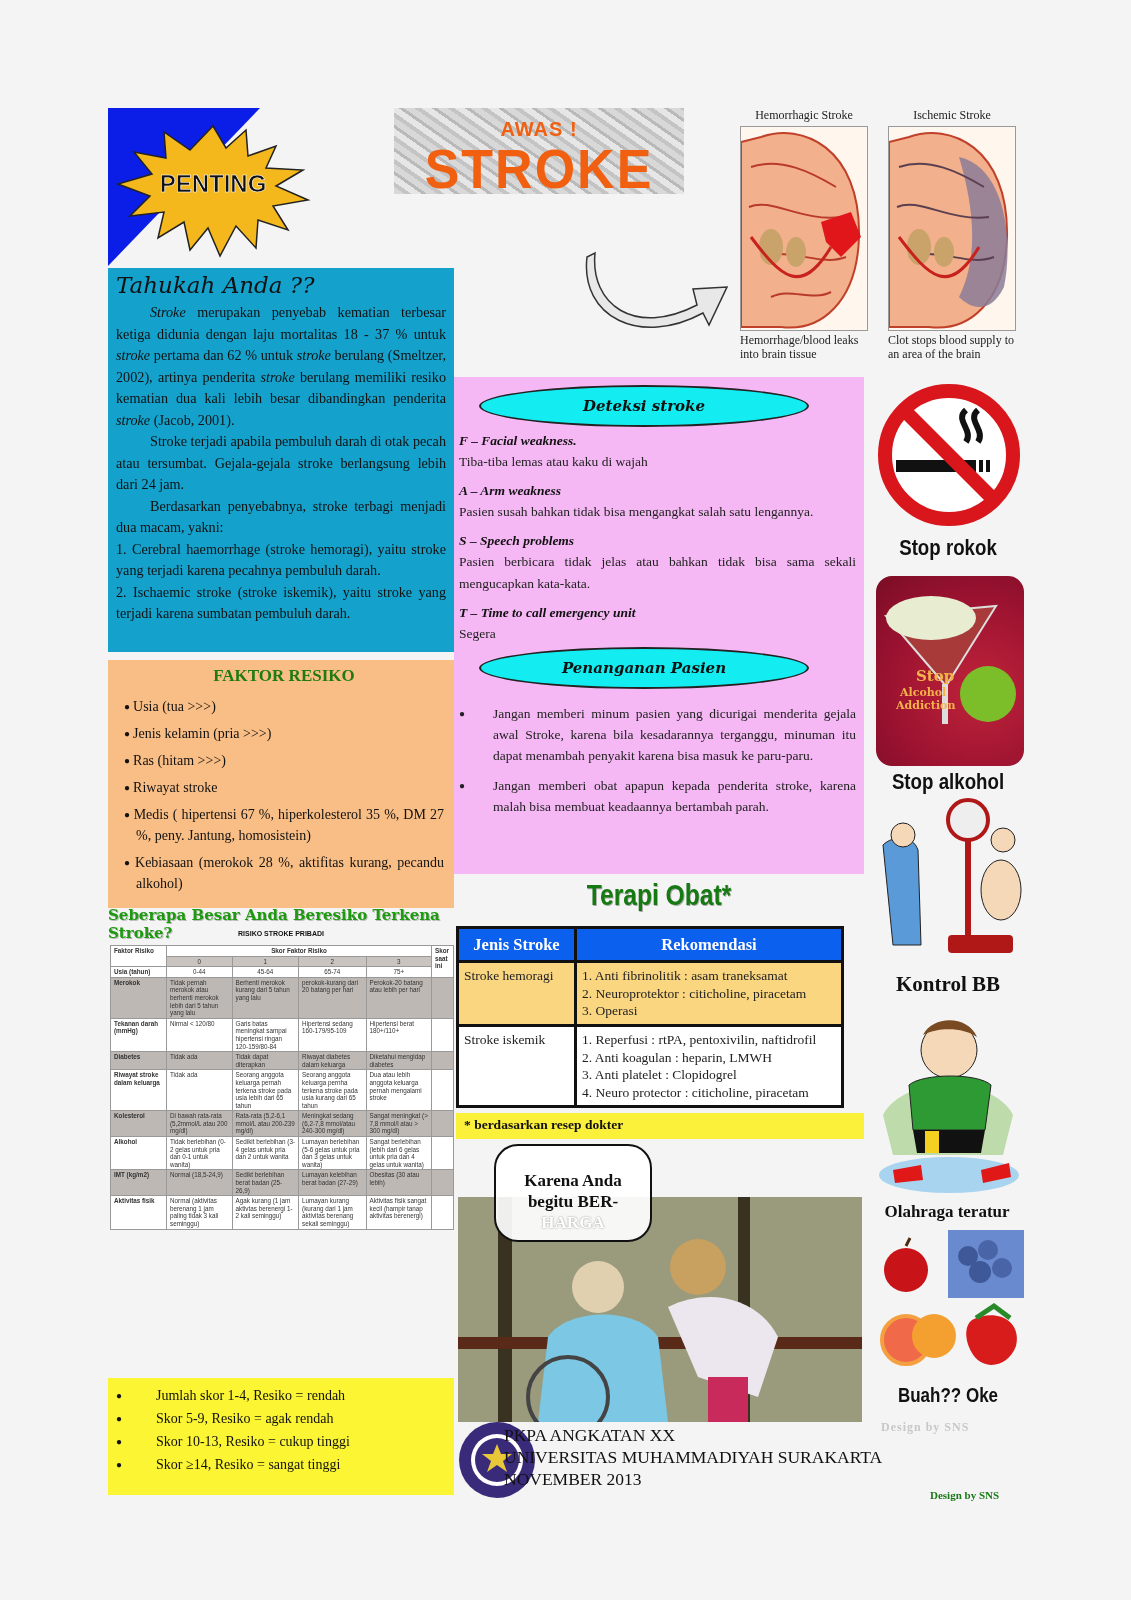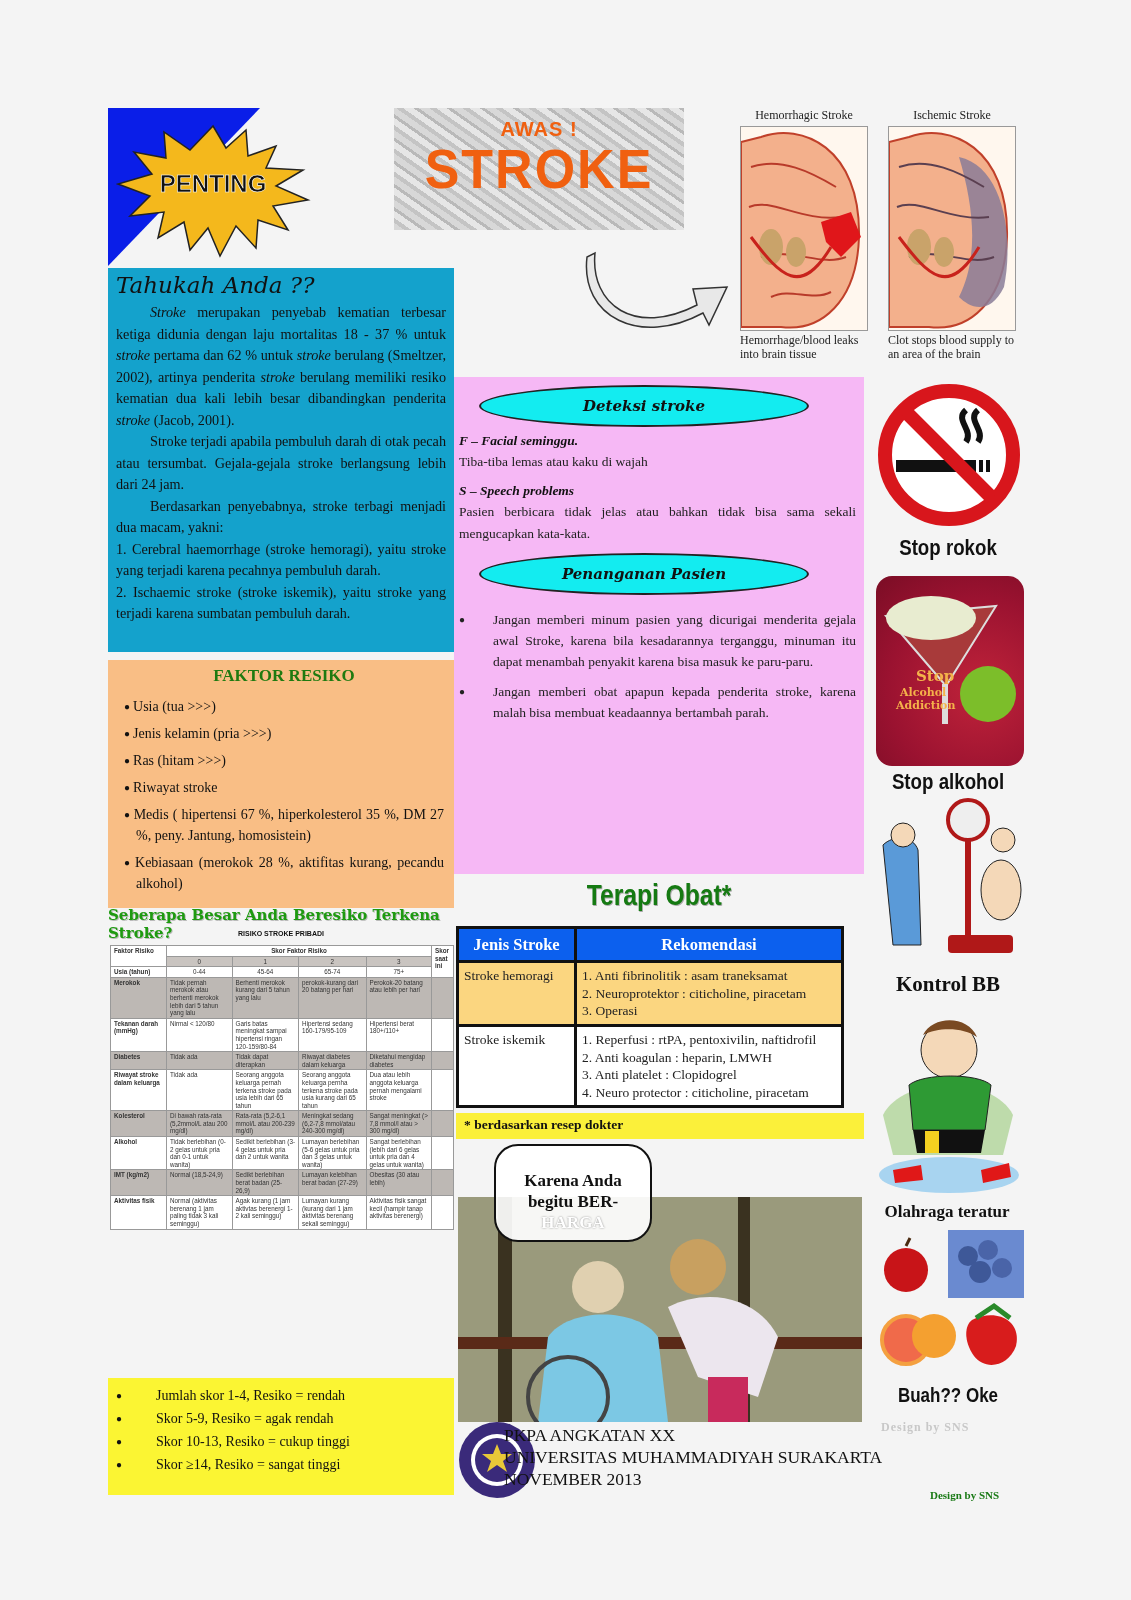--- a/index.html
+++ b/index.html
@@ -2,21 +2,21 @@
 <html><head>
 <meta charset="utf-8">
 <style>
   * { box-sizing: border-box; margin: 0; padding: 0; }
   html, body { width: 1131px; height: 1600px; background: #f4f4f4; overflow: hidden; }
   body { position: relative; font-family: "Liberation Serif", serif; color: #111; }
   .abs { position: absolute; }
 
   
   #penting { left: 108px; top: 108px; width: 210px; height: 158px; }
-  #awas-banner { left: 394px; top: 108px; width: 290px; height: 122px;
+  #awas-banner { left: 394px; top: 108px; width: 290px; height: 86px;
     background: repeating-linear-gradient(35deg, #d8d8d8 0 6px, #c4c4c4 6px 10px, #e6e6e6 10px 16px, #b9b9b9 16px 19px);
     text-align: center; }
   #awas-banner .awas { color: #f06010; font-family: "Liberation Sans", sans-serif; font-weight: bold; font-size: 20px; margin-top: 10px; letter-spacing: 1px; }
   #awas-banner .stroke { color: #f06010; font-family: "Liberation Sans", sans-serif; font-weight: bold; font-size: 52px; line-height: 56px; letter-spacing: 2px; transform: scaleY(1.05); }
 
   #arrow { left: 585px; top: 245px; width: 150px; height: 100px; }
 
   
   .brain-panel { top: 108px; width: 128px; }
   .brain-panel .cap-top { font-size: 12px; text-align: center; height: 18px; color: #222; }
@@ -258,26 +258,34 @@
     <li>Jumlah skor 1-4, Resiko = rendah</li>
     <li>Skor 5-9, Resiko = agak rendah</li>
     <li>Skor 10-13, Resiko = cukup tinggi</li>
     <li>Skor ≥14, Resiko = sangat tinggi</li>
   </ul>
 </div>
 
 <div id="deteksi" class="abs">
   <div class="oval" style="margin-top:8px;">Deteksi stroke</div>
   <div>
-    <div class="fast-head">F – Facial seminggu.</div>
+    <div class="fast-head">F – Facial weakness.</div>
     <div class="fast-desc">Tiba-tiba lemas atau kaku di wajah</div>
+  </div>
+  <div>
+    <div class="fast-head">A – Arm weakness</div>
+    <div class="fast-desc">Pasien susah bahkan tidak bisa mengangkat salah satu lengannya.</div>
   </div>
   <div>
     <div class="fast-head">S – Speech problems</div>
     <div class="fast-desc">Pasien berbicara tidak jelas atau bahkan tidak bisa sama sekali mengucapkan kata-kata.</div>
+  </div>
+  <div>
+    <div class="fast-head">T – Time to call emergency unit</div>
+    <div class="fast-desc" style="margin-bottom:2px">Segera</div>
   </div>
   <div class="oval">Penanganan Pasien</div>
   <ul class="care">
     <li>
         <span class="b">●</span>
         <span class="t">Jangan memberi minum pasien yang dicurigai menderita gejala awal Stroke, karena bila kesadarannya terganggu, minuman itu dapat menambah penyakit karena bisa masuk ke paru-paru.</span>
       </li>
     <li>
         <span class="b">●</span>
         <span class="t">Jangan memberi obat apapun kepada penderita stroke, karena malah bisa membuat keadaannya bertambah parah.</span>

